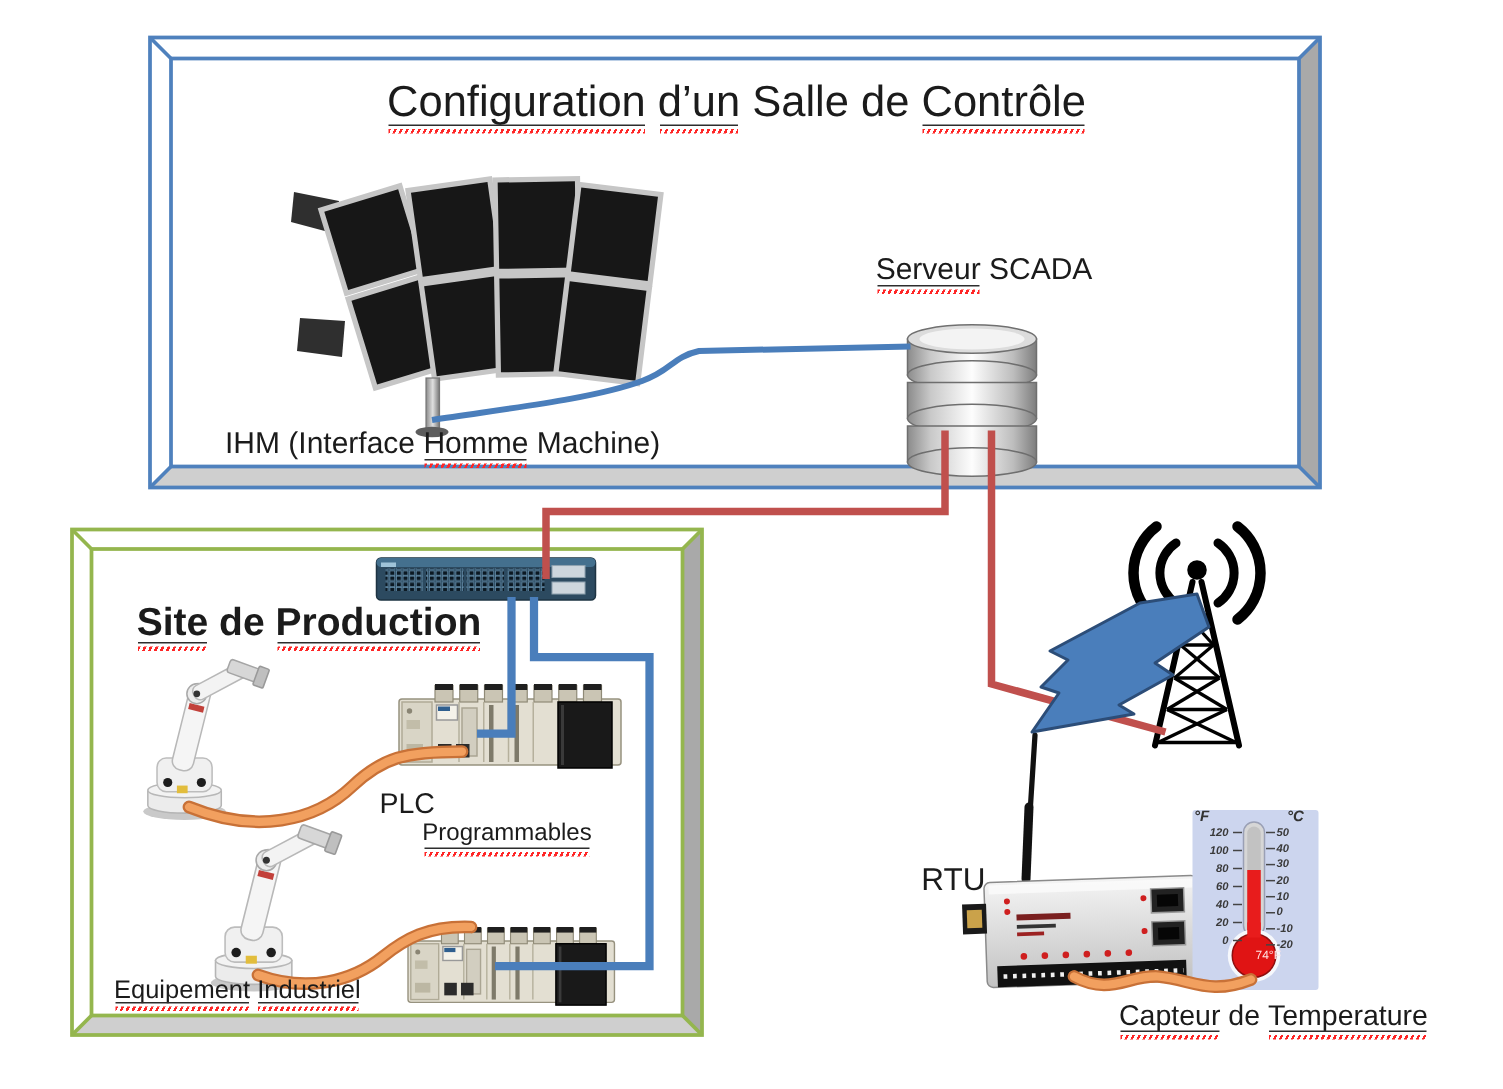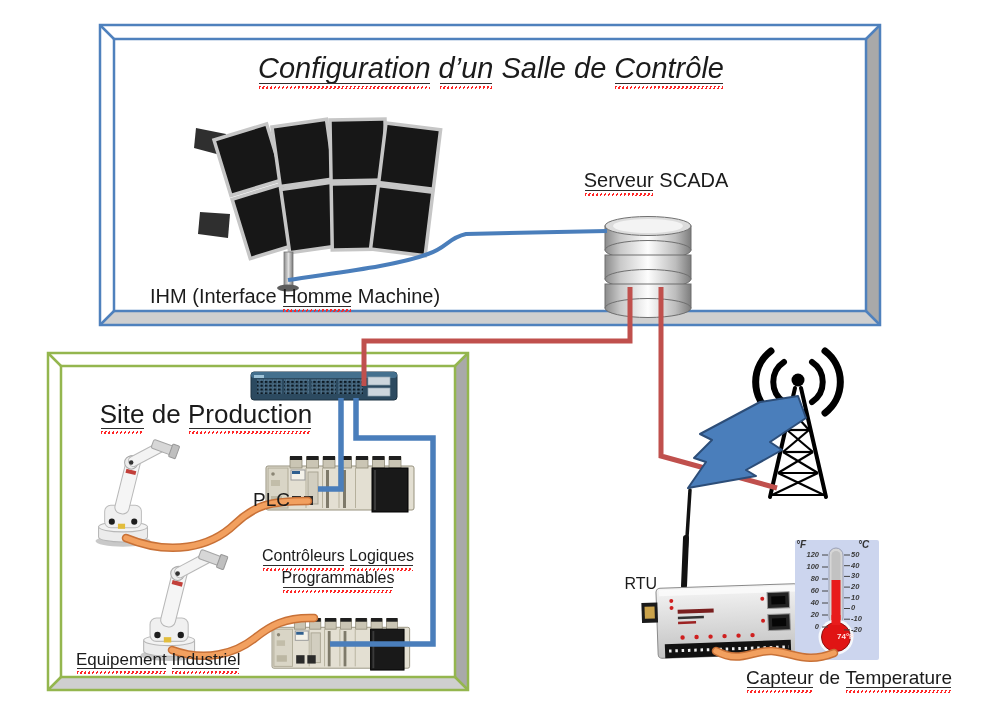--- a/index.html
+++ b/index.html
@@ -8,41 +8,41 @@
   #scene{position:absolute;left:0;top:0;z-index:1;}
   .lbl{position:absolute;z-index:3;white-space:nowrap;color:#1b1b1b;}
 
   
   .sp{display:inline-block;position:relative;}
   .sp::before{content:"";position:absolute;left:1px;right:1px;bottom:1px;height:0;
               border-bottom:1.4px solid #2d2d2d;}
   .sp::after{content:"";position:absolute;left:1px;right:1px;bottom:-3.5px;height:3px;
              background:repeating-linear-gradient(115deg,var(--squiggle,#ff2626) 0 1.6px,rgba(255,38,38,0) 1.6px 3.6px);}
 
-  .title{left:110px;top:52px;width:762px;text-align:center;font-size:29px;font-style:italic;}
+  .title{left:110px;top:52px;width:762px;text-align:center;font-size:29px;}
   .serveur{left:558px;top:169px;width:196px;text-align:center;font-size:20px;}
   .ihm{left:150px;top:285px;font-size:20px;}
-  .site{left:60px;top:399px;width:292px;text-align:center;font-size:26px;}
-  .plc{left:253px;top:489px;font-size:19px;}
+  .site{left:60px;top:399px;width:292px;text-align:center;font-size:26px;font-weight:bold;}
+  .plc{left:253px;top:526px;font-size:19px;}
   .plcsub{left:235px;top:545px;width:206px;text-align:center;font-size:16px;line-height:22px;}
   .equip{left:76px;top:650px;font-size:17px;}
-  .rtu{left:505px;top:575px;width:152px;text-align:right;font-size:16px;}
+  .rtu{left:505px;top:575px;width:152px;text-align:right;font-size:21px;}
   .rtusub{left:505px;top:601px;width:145px;text-align:right;font-size:19px;line-height:23.5px;}
   .capteur{left:733px;top:667px;width:232px;text-align:center;font-size:19px;}
 
   .th-f,.th-c{position:absolute;z-index:3;font-size:10px;font-weight:bold;font-style:italic;color:#333;}
   .th-f{left:796px;top:539px;}
   .th-c{left:858px;top:539px;}
   .f-col,.c-col{position:absolute;z-index:3;display:flex;flex-direction:column;}
   .f-col{left:792px;top:549px;width:27px;align-items:flex-end;}
   .c-col{left:851px;top:550px;width:27px;align-items:flex-start;}
   .f-col span,.c-col span{font-size:7.5px;font-style:italic;font-weight:bold;color:#3a3a3a;}
   .f-col span{height:12px;line-height:12px;}
   .c-col span{height:10.7px;line-height:10.7px;}
-  .bulb-val{left:820px;top:632px;width:51px;text-align:center;font-size:8px;font-weight:bold;color:#ffe3e3;}
+  .bulb-val{left:820px;top:632px;width:51px;text-align:center;font-size:8px;font-weight:normal;color:#ffe3e3;}
 
   
   .f-blue{stroke:var(--box-blue,#4f81bd);stroke-width:2.5;fill:none;}
   .f-green{stroke:var(--box-green,#94b64e);stroke-width:2.5;fill:none;}
   .band-side{fill:var(--bevel-side,#a9a9a9);}
   .band-bottom{fill:var(--bevel-bottom,#cfcfcf);}
   .band-light{fill:#ffffff;}
   .c-red{stroke:var(--line-red,#c0504d);stroke-width:5;fill:none;}
   .c-blue{stroke:var(--line-blue,#4f81bd);stroke-width:5.5;fill:none;}
   .c-blue-thin{stroke:var(--line-blue,#4f81bd);stroke-width:4;fill:none;}
@@ -354,24 +354,20 @@
 <div class="lbl site">
   <span class="sp">Site</span>
   <span>de</span>
   <span class="sp">Production</span>
 </div>
 
 <div class="lbl plc">PLC</div>
 
 <div class="lbl plcsub">
   <div>
-    <span class="sp">Contrôleurs</span>
-    <span class="sp">Logiques</span>
-  </div>
-  <div>
     <span class="sp">Programmables</span>
   </div>
 </div>
 
 <div class="lbl equip">
   <span class="sp">Equipement</span>
   <span class="sp">Industriel</span>
 </div>
 
 <div class="lbl rtu">RTU</div>

